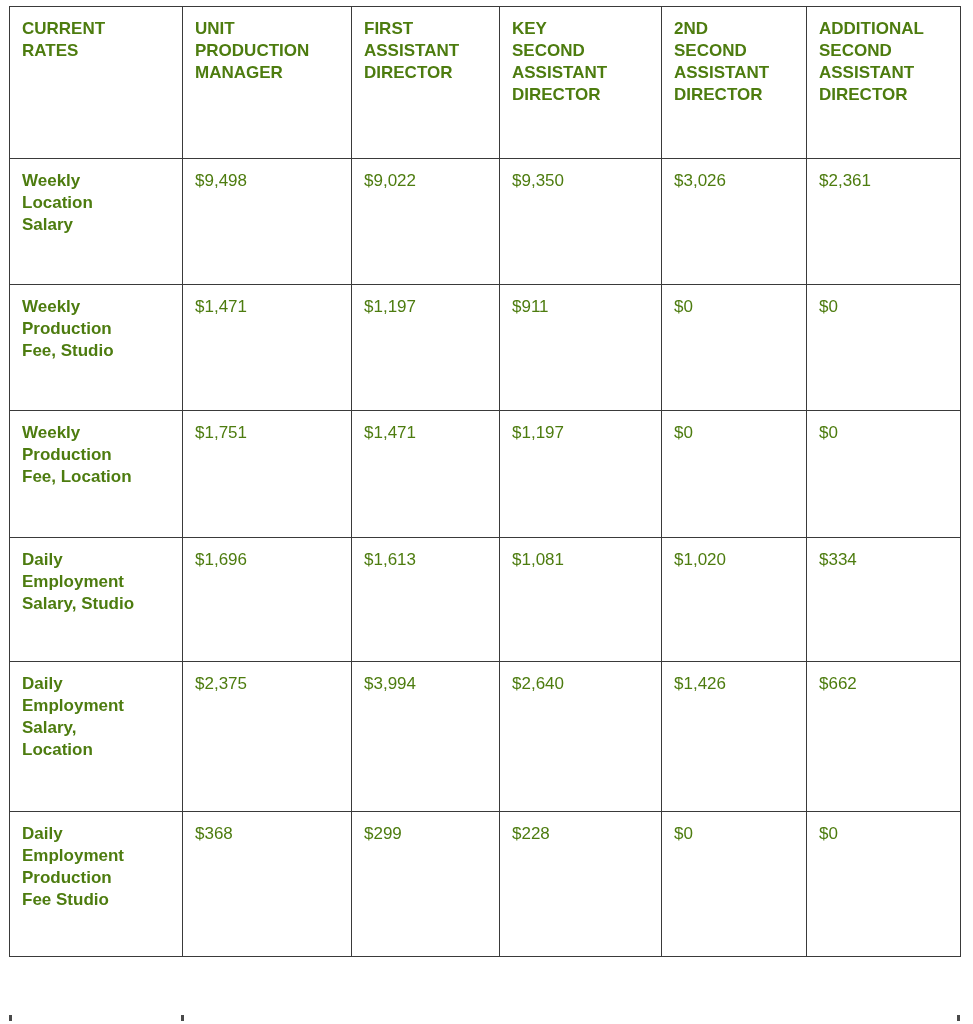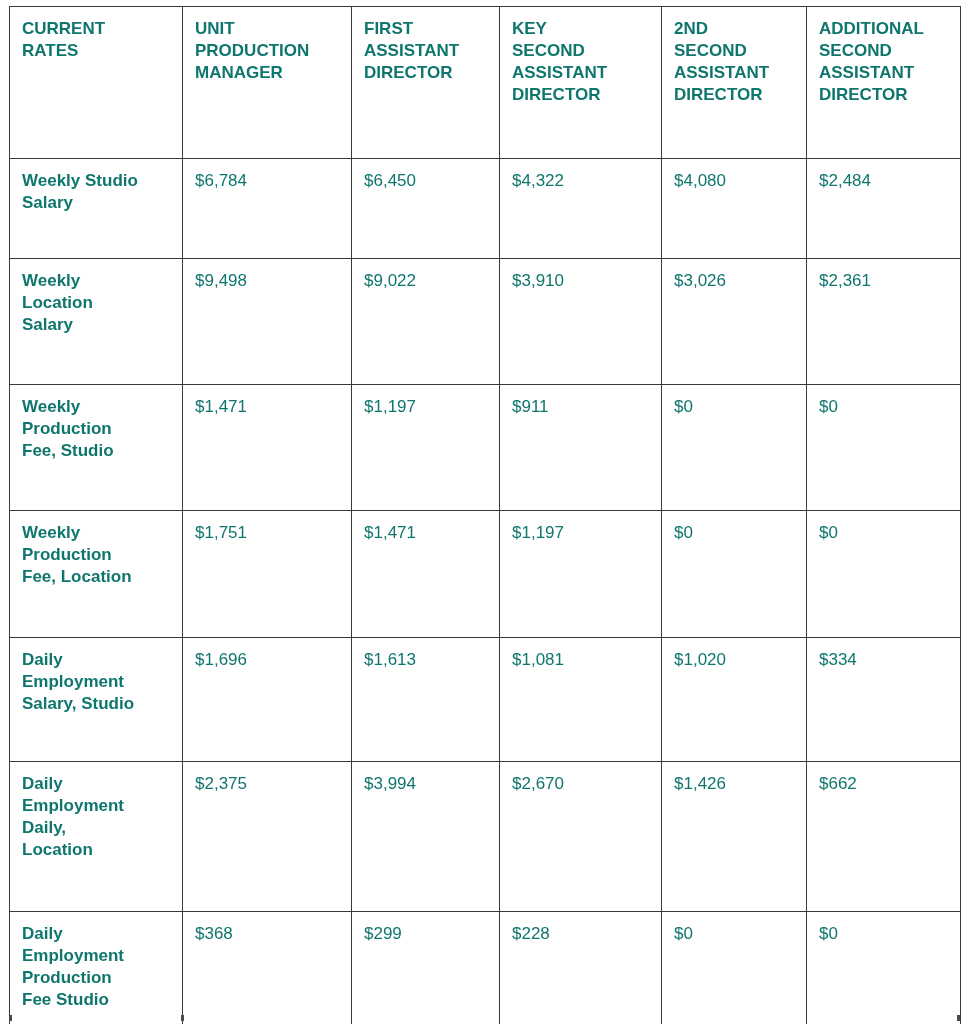--- a/index.html
+++ b/index.html
@@ -30,21 +30,21 @@
     background: #ffffff;
   }
   #rates-table td,
   #rates-table th {
     border: 1.6px solid #3a3a3a;
     padding: 11px 10px 10px 12px;
     vertical-align: top;
     text-align: left;
     font-size: 17px;
     line-height: 1.30;
-    color: #0f766e;
+    color: #4d7c0f;
     background: #ffffff;
   }
   .col-label  { width: 173px; }
   .col-c1     { width: 169px; }
   .col-c2     { width: 148px; }
   .col-c3     { width: 162px; }
   .col-c4     { width: 145px; }
   .col-c5     { width: 154px; }
 
   thead th {
@@ -130,41 +130,30 @@
           <span class="hdr-line">ADDITIONAL</span>
           <span class="hdr-line">SECOND</span>
           <span class="hdr-line">ASSISTANT</span>
           <span class="hdr-line">DIRECTOR</span>
         </th>
       </tr>
     </thead>
 
     <tbody>
 
-      <tr class="r1">
-        <th class="row-label">
-          <span class="hdr-line">Weekly Studio</span>
-          <span class="hdr-line">Salary</span>
-        </th>
-        <td class="value">$6,784</td>
-        <td class="value">$6,450</td>
-        <td class="value">$4,322</td>
-        <td class="value">$4,080</td>
-        <td class="value">$2,484</td>
-      </tr>
 
       <tr class="r2">
         <th class="row-label">
           <span class="hdr-line">Weekly</span>
           <span class="hdr-line">Location</span>
           <span class="hdr-line">Salary</span>
         </th>
         <td class="value">$9,498</td>
         <td class="value">$9,022</td>
-        <td class="value">$3,910</td>
+        <td class="value">$9,350</td>
         <td class="value">$3,026</td>
         <td class="value">$2,361</td>
       </tr>
 
       <tr class="r3">
         <th class="row-label">
           <span class="hdr-line">Weekly</span>
           <span class="hdr-line">Production</span>
           <span class="hdr-line">Fee, Studio</span>
         </th>
@@ -198,26 +187,26 @@
         <td class="value">$1,613</td>
         <td class="value">$1,081</td>
         <td class="value">$1,020</td>
         <td class="value">$334</td>
       </tr>
 
       <tr class="r6">
         <th class="row-label">
           <span class="hdr-line">Daily</span>
           <span class="hdr-line">Employment</span>
-          <span class="hdr-line">Daily,</span>
+          <span class="hdr-line">Salary,</span>
           <span class="hdr-line">Location</span>
         </th>
         <td class="value">$2,375</td>
         <td class="value">$3,994</td>
-        <td class="value">$2,670</td>
+        <td class="value">$2,640</td>
         <td class="value">$1,426</td>
         <td class="value">$662</td>
       </tr>
 
       <tr class="r7">
         <th class="row-label">
           <span class="hdr-line">Daily</span>
           <span class="hdr-line">Employment</span>
           <span class="hdr-line">Production</span>
           <span class="hdr-line">Fee Studio</span>

